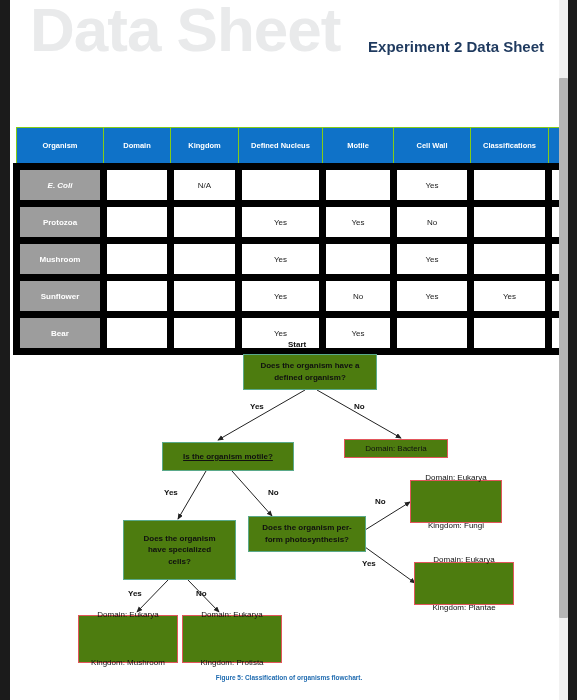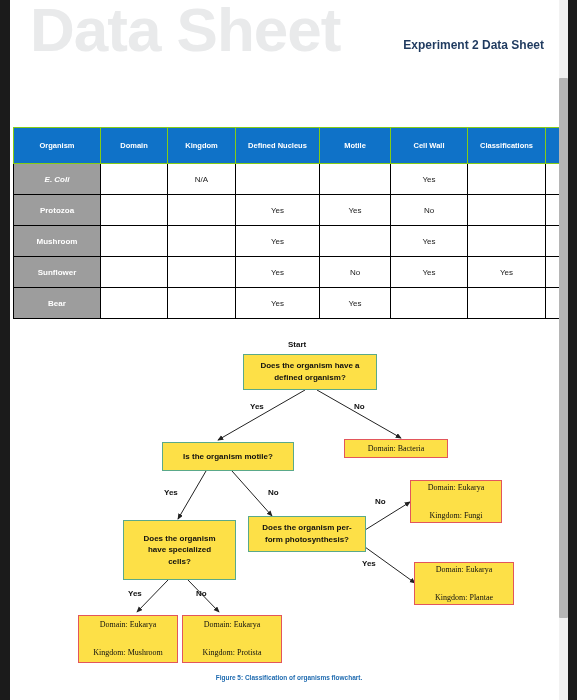--- a/index.html
+++ b/index.html
@@ -65,21 +65,21 @@
     font-weight: bold;
     color: #e9eaeb;
     letter-spacing: -1px;
     white-space: nowrap;
     user-select: none;
   }
   .doc-title {
     position: absolute;
     right: 24px;
     top: 38px;
-    font-size: 12px;
+    font-size: 15px;
     font-weight: bold;
     color: #1f3a5f;
     white-space: nowrap;
   }
 
   
   .table-caption {
     position: absolute;
     left: 0; right: 0;
     top: 103px;
@@ -100,21 +100,21 @@
     background: #0f72c8;
     color: #ffffff;
     font-size: 7.5px;
     font-weight: bold;
     height: 35px;
     text-align: center;
     border: 1px solid #84cc16;
     padding: 0 2px;
   }
   table.classifications td {
-    border: 1px solid #000000;
+    border: 7px solid #000000;
     height: 30px;
     font-size: 8px;
     color: #1a1a1a;
     text-align: center;
     background: #ffffff;
     padding: 0 2px;
   }
   table.classifications td.organism-cell {
     background: #9d9d9d;
     color: #ffffff;
@@ -139,33 +139,33 @@
   .node {
     position: absolute;
     box-sizing: border-box;
     display: flex;
     flex-direction: column;
     align-items: center;
     justify-content: center;
     text-align: right;
     font-size: 8px;
     color: #101010;
-    background: #fde047;
+    background: #4d7c0f;
     line-height: 1.45;
     padding: 2px 4px;
   }
   .node.decision {
     border: 1.4px solid #5aa98a;
     font-weight: bold;
   }
   .node.terminal {
     border: 1.6px solid #e2565b;
     font-weight: normal;
   }
-  .node.terminal .ln { margin: 8px 0; font-family: Liberation Serif, serif; }
+  .node.terminal .ln { margin: 18px 0; }
   .flow-label {
     position: absolute;
     font-size: 8px;
     font-weight: bold;
     color: #101010;
     white-space: nowrap;
   }
   .flow-start {
     position: absolute;
     font-size: 8px;
@@ -297,21 +297,21 @@
         <span class="ln">defined organism?</span>
       </div>
 
       <div class="flow-label" style="left:240px; top:72px;">Yes</div>
       <div class="flow-label" style="left:344px; top:72px;">No</div>
 
       <div class="node terminal" style="left:334px; top:109px; width:104px; height:19px;">
         <span class="ln">Domain: Bacteria</span>
       </div>
 
-      <div class="node decision" style="left:152px; top:112px; width:132px; height:29px;">
+      <div class="node decision" style="left:152px; top:112px; width:132px; height:29px;text-decoration:underline;">
         <span class="ln">Is the organism motile?</span>
       </div>
 
       <div class="flow-label" style="left:154px; top:158px;">Yes</div>
       <div class="flow-label" style="left:258px; top:158px;">No</div>
 
       <div class="node decision" style="left:113px; top:190px; width:113px; height:60px;">
         <span class="ln">Does the organism</span>
         <span class="ln">have specialized</span>
         <span class="ln">cells?</span>

